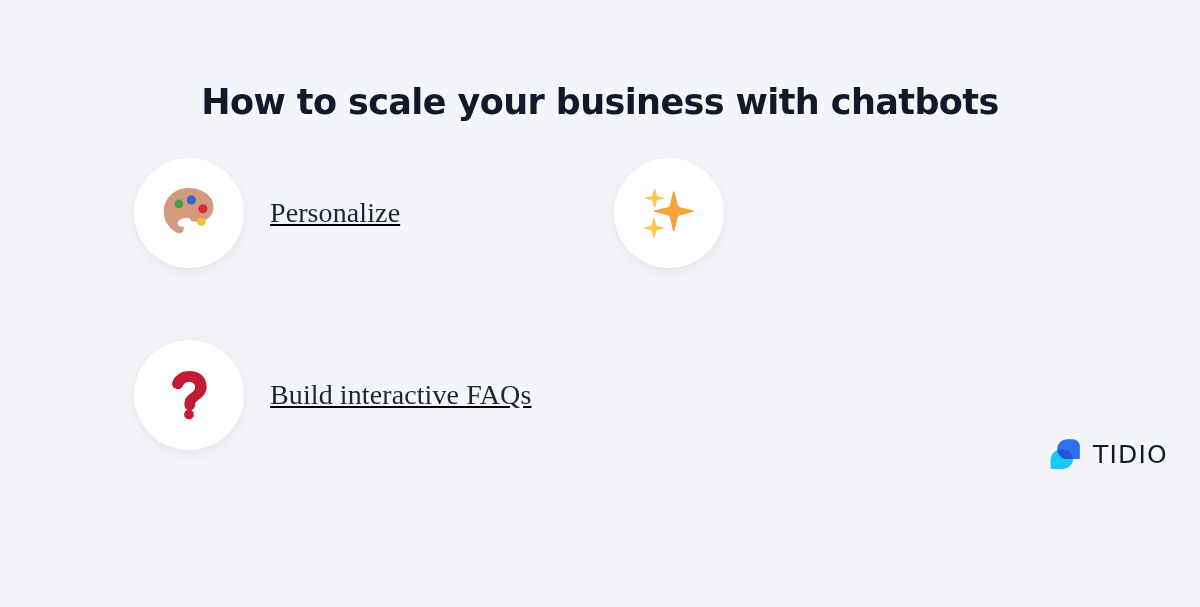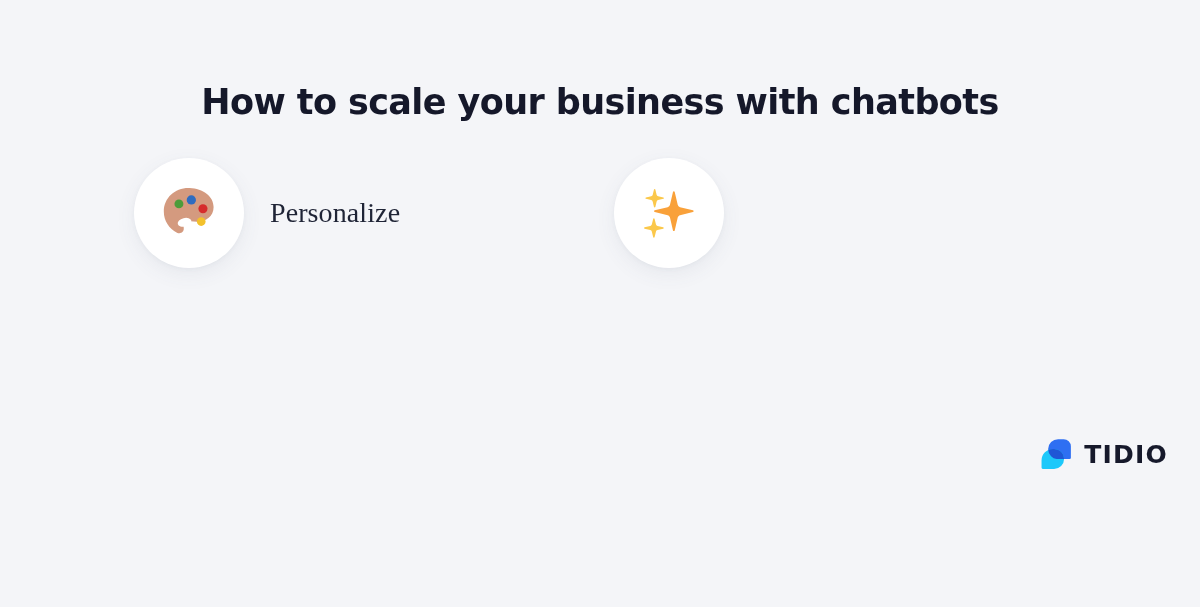--- a/index.html
+++ b/index.html
@@ -43,20 +43,21 @@
   .grid {
     position: absolute;
     top: 158px;
     left: 134px;
     width: 940px;
     display: grid;
     grid-template-columns: 460px 460px;
     grid-template-rows: 182px 182px;
     column-gap: 20px;
     row-gap: 0px;
+    text-decoration: underline;
   }
 
   .item {
     display: flex;
     align-items: flex-start;
     gap: 26px;
   }
 
   .icon-circle {
     width: 110px;
@@ -95,21 +96,21 @@
     gap: 11px;
   }
   .logo-mark {
     width: 34px;
     height: 34px;
     display: block;
   }
   .logo-text {
     font-family: "DejaVu Sans", "Liberation Sans", sans-serif;
     font-size: 25px;
-    font-weight: bold;
+    font-weight: normal;
     letter-spacing: 1.2px;
     color: #16192b;
     line-height: 1;
   }
 </style>
 </head>
 <body style="background: rgb(244, 245, 248);">
 
 <div class="infographic">
 
@@ -140,20 +141,31 @@
         <span>
           <svg width="62" height="62" viewBox="0 0 64 64" aria-hidden="true">
             <path d="M37 9.5c.4 0 .8.3.9.7l3.1 13.3c.3 1.2 1.2 2.2 2.4 2.5l13.3 3.2c.4.1.7.5.7.9s-.3.8-.7.9l-13.3 3.2c-1.2.3-2.1 1.3-2.4 2.5l-3.1 13.3c-.1.4-.5.7-.9.7s-.8-.3-.9-.7l-3.1-13.3c-.3-1.2-1.2-2.2-2.4-2.5l-13.3-3.2c-.4-.1-.7-.5-.7-.9s.3-.8.7-.9l13.3-3.2c1.2-.3 2.1-1.3 2.4-2.5l3.1-13.3c.1-.4.5-.7.9-.7z" fill="#f9a13a"></path>
             <path d="M17.2 7.2c.3 0 .6.2.7.5l1.3 5.4c.2.8.8 1.4 1.6 1.6l5.4 1.3c.3.1.5.4.5.7s-.2.6-.5.7l-5.4 1.3c-.8.2-1.4.8-1.6 1.6l-1.3 5.4c-.1.3-.4.5-.7.5s-.6-.2-.7-.5l-1.3-5.4c-.2-.8-.8-1.4-1.6-1.6l-5.4-1.3c-.3-.1-.5-.4-.5-.7s.2-.6.5-.7l5.4-1.3c.8-.2 1.4-.8 1.6-1.6l1.3-5.4c.1-.3.4-.5.7-.5z" fill="#fbc84b"></path>
             <path d="M16.4 37.4c.3 0 .6.2.7.5l1.4 5.8c.2.8.8 1.5 1.7 1.7l5.8 1.4c.3.1.5.4.5.7s-.2.6-.5.7l-5.8 1.4c-.9.2-1.5.8-1.7 1.7l-1.4 5.8c-.1.3-.4.5-.7.5s-.6-.2-.7-.5l-1.4-5.8c-.2-.9-.8-1.5-1.7-1.7l-5.8-1.4c-.3-.1-.5-.4-.5-.7s.2-.6.5-.7l5.8-1.4c.9-.2 1.5-.9 1.7-1.7l1.4-5.8c.1-.3.4-.5.7-.5z" fill="#fbc84b"></path>
           </svg>
         </span>
       </div>
     </div>
 
+    <div class="item">
+      <div class="icon-circle">
+        <span>
+          <svg width="56" height="56" viewBox="0 0 64 64" aria-hidden="true">
+            <path d="M32.4 4.5c-9.6 0-17.1 5.3-19.6 13.3-.9 2.9.7 5.8 3.6 6.7l1.6.5c2.9.9 5.9-.6 7-3.4 1.1-2.9 3.6-4.6 7-4.6 4.2 0 7 2.4 7 5.9 0 2.6-1.2 4.3-4.6 6.8l-1.8 1.3c-4.1 3-5.8 5.9-5.8 10.5v2.2c0 3 2.5 5.5 5.5 5.5h1.2c3 0 5.5-2.5 5.5-5.5v-.6c0-2.1.9-3.5 3.5-5.4l2-1.5c5.2-3.8 7.7-7.9 7.7-13.6C52.2 11.6 44.3 4.5 32.4 4.5z" fill="#c21b35"></path>
+            <circle cx="32" cy="54.2" r="5.6" fill="#c21b35"></circle>
+          </svg>
+        </span>
+      </div>
+      <div class="item-label">Build interactive FAQs</div>
+    </div>
 
   </div>
 
   <div class="logo">
     <span>
       <svg class="logo-mark" viewBox="0 0 40 40" aria-hidden="true">
         <defs>
           <clipPath id="clip-blue">
             <path d="M22.5 2.5h6.5A8.5 8.5 0 0 1 37.5 11v13.5a1.5 1.5 0 0 1-1.5 1.5H22.5A11.75 11.75 0 0 1 10.75 14.25 11.75 11.75 0 0 1 22.5 2.5z"></path>
           </clipPath>

